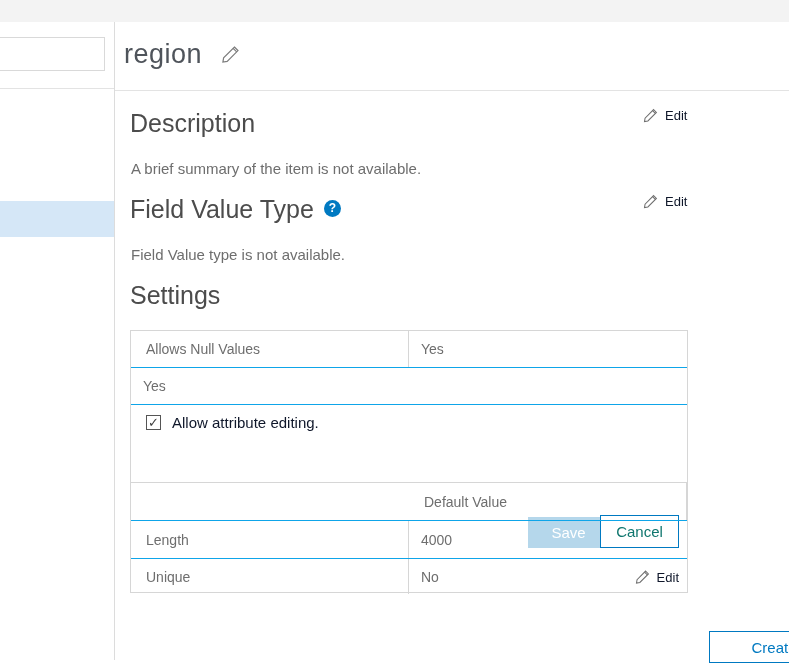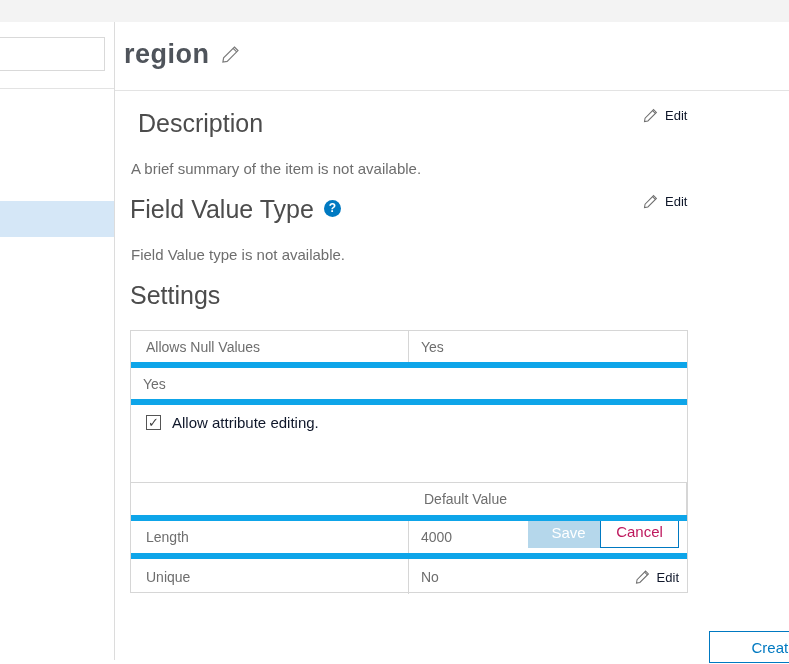--- a/index.html
+++ b/index.html
@@ -15,48 +15,48 @@
   .topbar { position:absolute; left:0; top:0; width:789px; height:22px; background:#f3f3f3; }
 
   
   .sidebar-box { position:absolute; left:-10px; top:37px; width:115px; height:34px;
     background:#fff; border:1px solid #d9d9d9; }
   .sidebar-hr { position:absolute; left:0; top:88px; width:114px; height:1px; background:#e3e3e3; }
   .sidebar-highlight { position:absolute; left:0; top:201px; width:114px; height:36px; background:#d5e7f7; }
   .v-divider { position:absolute; left:114px; top:22px; width:1px; height:638px; background:#dcdcdc; }
 
   
-  .page-title { position:absolute; left:124px; top:39px; font-size:27px; font-weight:700;
+  .page-title { position:absolute; left:124px; top:39px; font-size:27px; font-weight:400;
     color:#4f545b; letter-spacing:0.5px; }
   .title-pencil { position:absolute; left:221px; top:45px; }
   .content-hr { position:absolute; left:115px; top:90px; width:674px; height:1px; background:#e3e3e3; }
 
   
   .section-heading { position:absolute; left:130px; font-size:25px; font-weight:400; color:#4c4c4c; }
-  .h-description { top:109px;margin-left:8px; }
+  .h-description { top:109px; }
   .h-fvt { top:195px; }
   .h-settings { top:281px; }
   .section-body { position:absolute; left:131px; font-size:15px; color:#6e6e6e; }
   .b-description { top:160px; }
   .b-fvt { top:246px; }
 
   .edit-btn { position:absolute; display:flex; align-items:center; gap:7px;
     font-size:13px; color:#0f172a; cursor:pointer; background:none; border:none;
     font-family:inherit; }
   .edit-1 { left:643px; top:108px; }
   .edit-2 { left:643px; top:194px; }
 
   .help-icon { display:inline-block; vertical-align:middle; margin-left:10px; margin-top:-6px;
     width:17px; height:17px; border-radius:50%; background:#0079c1; color:#ffffff;
     font-size:12px; font-weight:bold; text-align:center; line-height:17px; cursor:pointer; }
 
   
   .settings-table { position:absolute; left:130px; top:330px; width:558px; height:263px;
     border:1px solid #d6d6d6; background:#fff; }
-  .t-row { position:relative; display:flex; border-bottom:6px solid #0ea5e9; }
+  .t-row { position:relative; display:flex; border-bottom:1px solid #0ea5e9; }
   .t-row:last-child { border-bottom:none; }
   .row-h { height:37px; }
   .r4 { height:38px;justify-content:flex-end; }
   .r5 { height:38px; }
   .r6 { height:35px; border-bottom:none; }
   .t-label { width:278px; border-right:1px solid #d6d6d6; display:flex; align-items:center;
     padding-left:15px; font-size:14px; color:#6e6e6e; }
   .t-value { flex:1; display:flex; align-items:center; padding-left:12px;
     font-size:14px; color:#6e6e6e; }
   .cell-edit { position:absolute; right:8px; top:50%; transform:translateY(-50%); }
@@ -65,21 +65,21 @@
   .edit-row { position:relative; height:78px; border-bottom:1px solid #d6d6d6; }
   .cb-wrap { position:absolute; left:15px; top:9px; display:flex; align-items:center; gap:11px; }
   .checkbox { width:15px; height:15px; border:1px solid #555; background:#fff;
     display:flex; align-items:center; justify-content:center;
     font-size:13px; color:#3f3f3f; line-height:1; cursor:pointer; }
   .cb-label { font-size:15px; color:#0f172a; }
   .btn { font-family:inherit; font-size:15px; cursor:pointer; }
   .save-btn { position:absolute; left:397px; top:112px; width:81px; height:31px;
     background:#b5d7eb; color:#ffffff; border:none; }
   .cancel-btn { position:absolute; left:469px; top:110px; width:79px; height:33px;
-    background:#ffffff; color:#be185d; border:1px solid #0079c1; }
+    background:#ffffff; color:#0f766e; border:1px solid #0079c1; }
 
   
   .create-btn { position:absolute; left:709px; top:631px; width:130px; height:32px;
     background:#ffffff; color:#0079c1; border:1px solid #0079c1;
     font-family:inherit; font-size:15px; text-align:center; cursor:pointer; }
 
   .pencil-svg { display:block; }
 </style>
 </head>
 <body>

